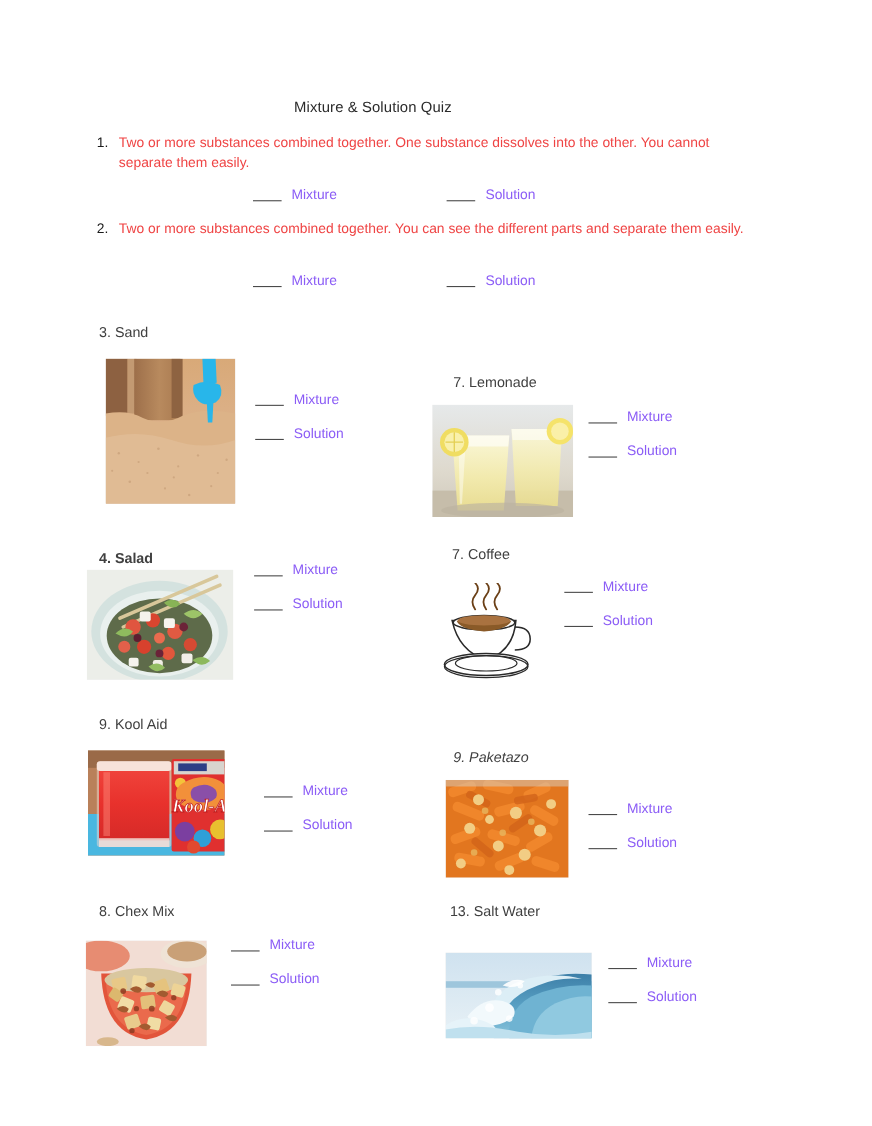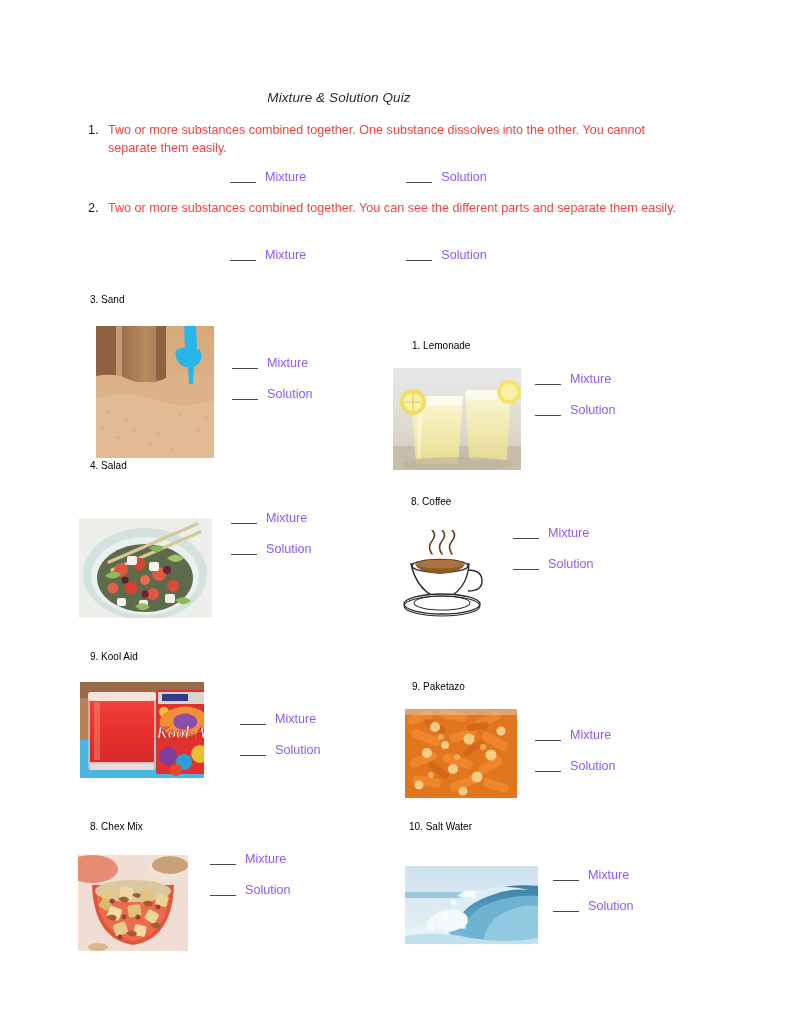--- a/index.html
+++ b/index.html
@@ -24,21 +24,20 @@
   
   .quiz-title {
     position: absolute;
     left: 0;
     top: 90px;
     width: 678px;
     text-align: center;
     font-size: 13.5px;
     letter-spacing: 0.1px;
     color: #2a2a2a;
-    font-style: italic;
   }
 
   
   .definition-q {
     position: absolute;
     left: 88px;
     width: 600px;
   }
   .def-line {
     display: flex;
@@ -89,22 +88,22 @@
   .answer-stack .answer-opt {
     margin-bottom: 17px;
   }
   .answer-stack .answer-opt:last-child {
     margin-bottom: 0;
   }
 
   
   .item-caption {
     position: absolute;
-    font-size: 10px;
-    color: #000000;
+    font-size: 13px;
+    color: #404040;
     white-space: nowrap;
   }
 
   
   .pic {
     position: absolute;
     overflow: hidden;
     background: #efefef;
   }
   .pic svg { display: block; }
@@ -204,21 +203,21 @@
     <div class="answer-opt">
       <span class="blank"></span>
       <span class="opt-label">Mixture</span>
     </div>
     <div class="answer-opt">
       <span class="blank"></span>
       <span class="opt-label">Solution</span>
     </div>
   </div>
 
-  <div class="item-caption" style="left:412px; top:340px;">1.  Lemonade</div>
+  <div class="item-caption" style="left:412px; top:340px;">7.  Lemonade</div>
   <div class="pic" style="left:393px; top:368px; width:128px; height:102px;">
     <svg width="128" height="102" viewBox="0 0 128 102">
       <defs>
         <linearGradient id="lemBg" x1="0" y1="0" x2="0" y2="1">
           <stop offset="0%" stop-color="#e6e9ea"></stop>
           <stop offset="60%" stop-color="#ded9cd"></stop>
           <stop offset="100%" stop-color="#cfc8ba"></stop>
         </linearGradient>
         <linearGradient id="juice" x1="0" y1="0" x2="0" y2="1">
           <stop offset="0%" stop-color="#faf7d8"></stop>
@@ -250,21 +249,21 @@
     <div class="answer-opt">
       <span class="blank"></span>
       <span class="opt-label">Mixture</span>
     </div>
     <div class="answer-opt">
       <span class="blank"></span>
       <span class="opt-label">Solution</span>
     </div>
   </div>
 
-  <div class="item-caption" style="left:90px; top:460px;">4. Salad</div>
+  <div class="item-caption" style="left:90px; top:500px;font-weight:bold;">4. Salad</div>
   <div class="pic" style="left:79px; top:518px; width:133px; height:100px;">
     <svg width="133" height="100" viewBox="0 0 133 100">
       <rect width="133" height="100" fill="#eceee9"></rect>
       <ellipse cx="66" cy="56" rx="62" ry="46" fill="#d4e2df"></ellipse>
       <ellipse cx="66" cy="58" rx="54" ry="39" fill="#e9f0ee"></ellipse>
       <ellipse cx="66" cy="60" rx="48" ry="34" fill="#5e6b4a"></ellipse>
 
       <g stroke="#d8c79a" stroke-width="3.2" stroke-linecap="round">
         <line x1="30" y1="44" x2="118" y2="6"></line>
         <line x1="33" y1="52" x2="121" y2="14"></line>
@@ -299,21 +298,21 @@
     <div class="answer-opt">
       <span class="blank"></span>
       <span class="opt-label">Mixture</span>
     </div>
     <div class="answer-opt">
       <span class="blank"></span>
       <span class="opt-label">Solution</span>
     </div>
   </div>
 
-  <div class="item-caption" style="left:411px; top:496px;">8. Coffee</div>
+  <div class="item-caption" style="left:411px; top:496px;">7. Coffee</div>
   <div class="pic pic-coffee" style="left:398px; top:530px; width:90px; height:92px;">
     <svg width="90" height="92" viewBox="0 0 90 92">
       <g fill="none" stroke="#6a3f16" stroke-width="1.6" stroke-linecap="round">
         <path d="M34 24 q-5 -7 0 -13 q5 -6 0 -11"></path>
         <path d="M44 24 q-5 -7 0 -13 q5 -6 0 -11"></path>
         <path d="M54 24 q-5 -7 0 -13 q5 -6 0 -11"></path>
       </g>
 
       <path d="M13 34 L71 34 Q69 62 44 70 Q19 62 13 34 Z" fill="#ffffff" stroke="#2a2a2a" stroke-width="1.4"></path>
 
@@ -384,21 +383,21 @@
     <div class="answer-opt">
       <span class="blank"></span>
       <span class="opt-label">Mixture</span>
     </div>
     <div class="answer-opt">
       <span class="blank"></span>
       <span class="opt-label">Solution</span>
     </div>
   </div>
 
-  <div class="item-caption" style="left:412px; top:681px;">9.  Paketazo</div>
+  <div class="item-caption" style="left:412px; top:681px;font-style:italic;">9.  Paketazo</div>
   <div class="pic" style="left:405px; top:709px; width:112px; height:89px;">
     <svg width="112" height="89" viewBox="0 0 112 89">
       <rect width="112" height="89" fill="#e2761f"></rect>
       <g fill="#f0862b">
         <rect x="2" y="4" width="26" height="9" rx="4" transform="rotate(-18 15 8)"></rect>
         <rect x="34" y="2" width="28" height="9" rx="4" transform="rotate(12 48 6)"></rect>
         <rect x="70" y="6" width="26" height="9" rx="4" transform="rotate(-25 83 10)"></rect>
         <rect x="6" y="24" width="30" height="9" rx="4" transform="rotate(22 21 28)"></rect>
         <rect x="44" y="22" width="28" height="9" rx="4" transform="rotate(-14 58 26)"></rect>
         <rect x="76" y="28" width="28" height="9" rx="4" transform="rotate(30 90 32)"></rect>
@@ -494,21 +493,21 @@
     <div class="answer-opt">
       <span class="blank"></span>
       <span class="opt-label">Mixture</span>
     </div>
     <div class="answer-opt">
       <span class="blank"></span>
       <span class="opt-label">Solution</span>
     </div>
   </div>
 
-  <div class="item-caption" style="left:409px; top:821px;">10. Salt Water</div>
+  <div class="item-caption" style="left:409px; top:821px;">13. Salt Water</div>
   <div class="pic" style="left:405px; top:866px; width:133px; height:78px;">
     <svg width="133" height="78" viewBox="0 0 133 78">
       <defs>
         <linearGradient id="sky" x1="0" y1="0" x2="0" y2="1">
           <stop offset="0%" stop-color="#cfe2ef"></stop>
           <stop offset="100%" stop-color="#e8f1f6"></stop>
         </linearGradient>
         <linearGradient id="waveDeep" x1="0" y1="0" x2="0" y2="1">
           <stop offset="0%" stop-color="#3d7fa8"></stop>
           <stop offset="55%" stop-color="#5ba3c6"></stop>

